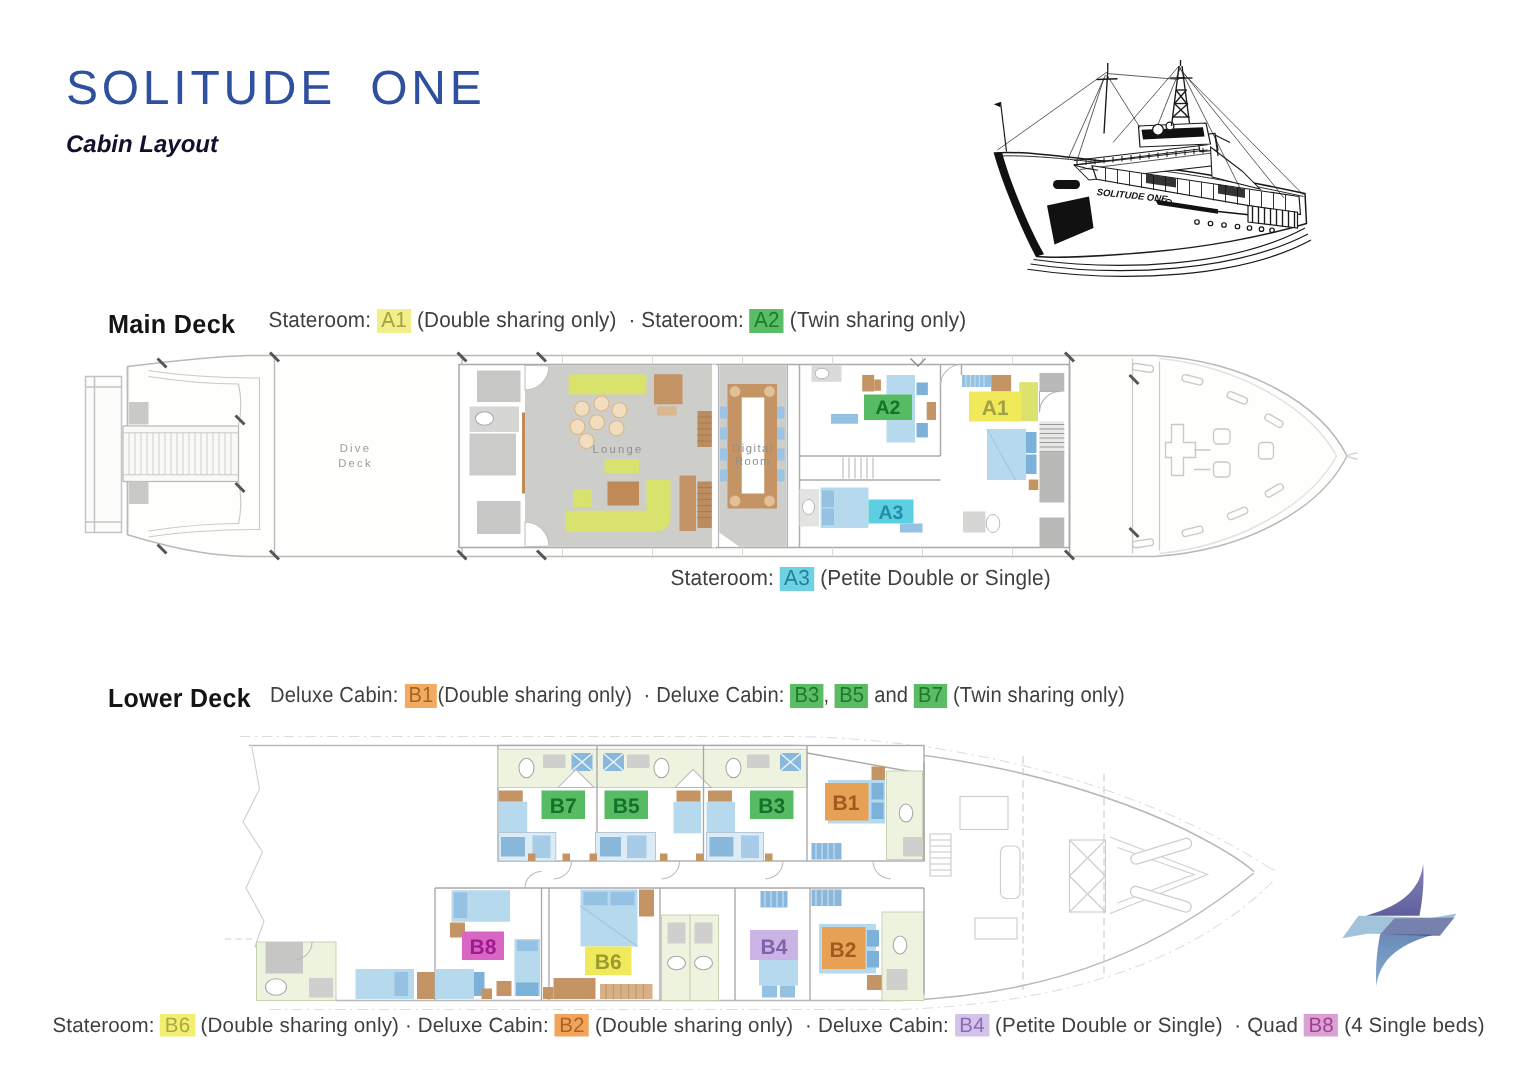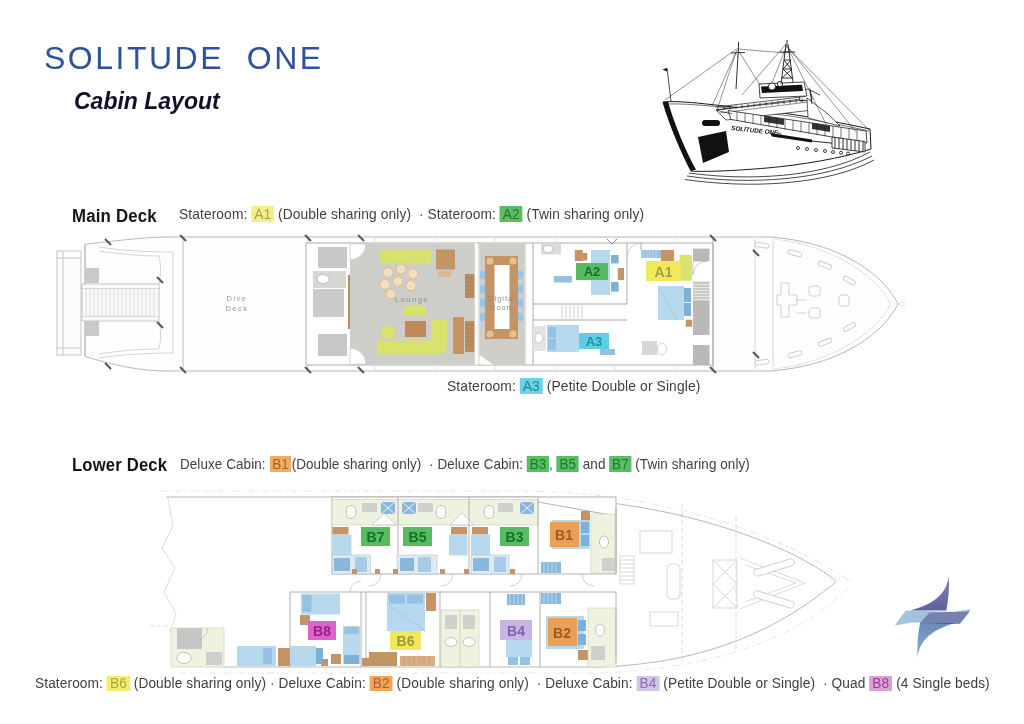--- a/index.html
+++ b/index.html
@@ -8,21 +8,21 @@
 .leg{font-size:14.5px;color:#3f3f3f;white-space:nowrap;letter-spacing:0.1px;}
 .tag{display:inline-block;padding:0 3px;}
 .dk{font-size:17.5px;font-weight:bold;color:#141414;letter-spacing:0.2px;}
 </style>
 </head>
 <body>
 <div id="page">
 
 <div class="abs" style="left:44px;top:40px;font-size:32px;color:#2e509f;letter-spacing:2.5px;">SOLITUDE&nbsp; ONE</div>
 
-<div class="abs" style="left:44px;top:88px;font-size:23px;font-weight:bold;font-style:italic;color:#10102c;margin-left:30px;">Cabin Layout</div>
+<div class="abs" style="left:44px;top:88px;font-size:16px;font-weight:bold;font-style:italic;color:#10102c;">Cabin Layout</div>
 
 <div class="abs" style="left:652px;top:40px;"><svg width="228" height="148" viewBox="0 0 228 148">
 
 <path d="M11,62 C30,60 70,66 115,71 C150,75 190,83 218,89 L219,109 C190,118 150,125 115,128 C80,131 50,132 39,131 C28,110 16,80 11,62 Z" fill="#ffffff" stroke="#1a1a1a" stroke-width="1"></path>
 
 <path d="M11,62 C16,80 28,110 39,131 L44,129.5 C33,110 21,80 16,61.5 Z" fill="#111111"></path>
 
 <g fill="none" stroke="#1a1a1a" stroke-width="0.8">
 <path d="M37,133 C95,141 170,138 218,112"></path>
 <path d="M35,136 C95,145 172,141 220,116"></path>

